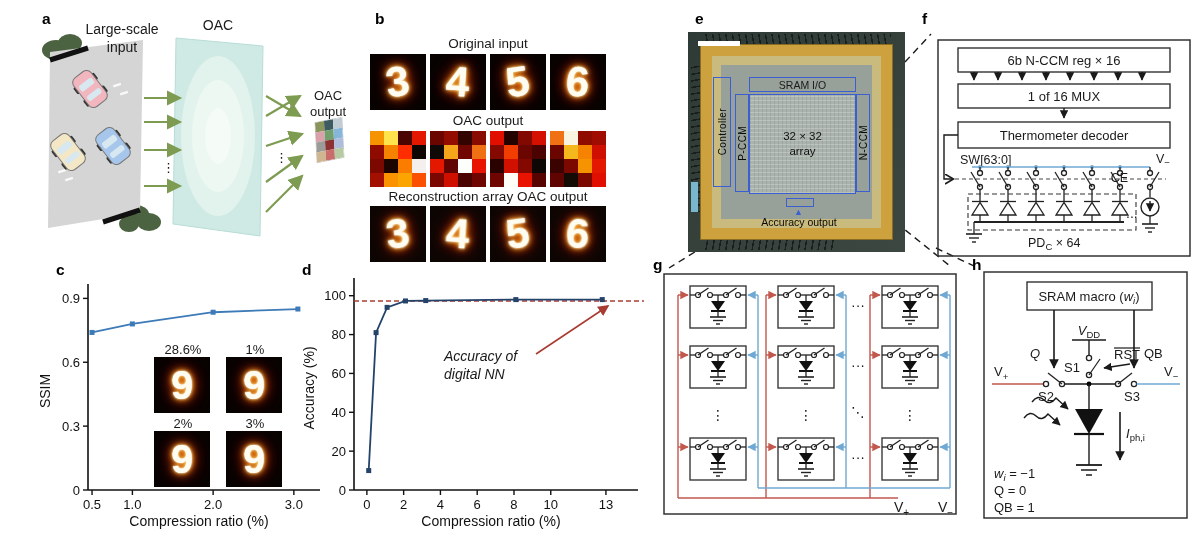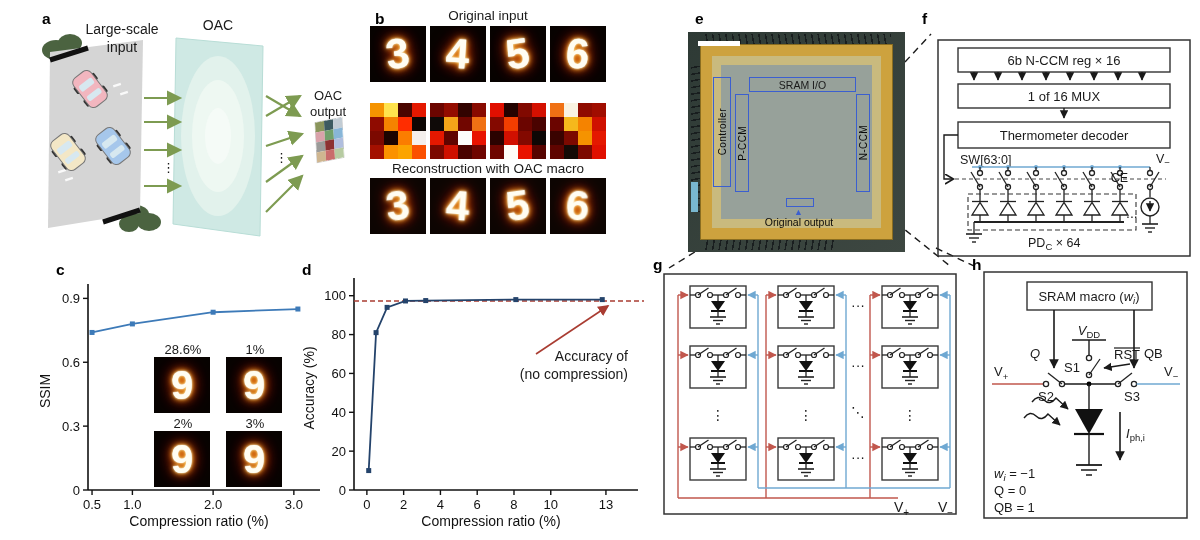--- a/index.html
+++ b/index.html
@@ -27,21 +27,21 @@
   .cbar-bar{position:absolute;left:0;top:3px;width:13px;height:46px;border:1px solid #222;
     background:linear-gradient(to bottom,#ffffff 0%,#ffe95e 14%,#ffb300 32%,#e83800 56%,#7a0a00 80%,#000 100%);}
   .cbar-max{position:absolute;left:18px;top:0;font-size:11.5px;}
   .cbar-min{position:absolute;left:18px;top:38px;font-size:11.5px;}
   .cbar-unit{position:absolute;left:-16px;top:56px;width:86px;font-size:11.5px;}
   
   .c-insets{position:absolute;left:116px;top:80px;display:grid;grid-template-columns:58px 58px;column-gap:14px;row-gap:3px;}
   .inset-label{text-align:center;font-size:13px;height:15px;}
   .digit.small{width:56px;height:56px;font-size:40px;}
   
-  .d-ann{position:absolute;left:146px;top:86px;width:184px;text-align:right;font-size:14px;line-height:1.25;}
+  .d-ann{position:absolute;left:146px;top:86px;width:184px;text-align:left;font-size:14px;line-height:1.25;font-style:italic;}
   .d-ann span{display:block;}
   
   .chip{position:absolute;left:2px;top:18px;width:217px;height:220px;background:linear-gradient(135deg,#2e3a35,#3d4741);}
   .chip-gold{position:absolute;inset:12px;background:#cda23e;border:1px solid #8a6d20;}
   .chip-pale{position:absolute;inset:24px;background:#c9ba7e;}
   .chip-gray{position:absolute;inset:33px;background:#97a19a;}
   .chip-array{position:absolute;left:61px;top:62px;width:107px;height:100px;background:#aab4ad;
     background-image:repeating-linear-gradient(0deg,rgba(255,255,255,.22) 0 1px,transparent 1px 4px),
                      repeating-linear-gradient(90deg,rgba(0,0,0,.08) 0 1px,transparent 1px 4px);
     border:1.5px solid #3b5fd0;box-sizing:border-box;display:flex;flex-direction:column;align-items:center;justify-content:center;}
@@ -198,36 +198,37 @@
         <div style="background: rgb(136, 182, 216);"></div>
         <div style="background: rgb(155, 155, 153);"></div>
         <div style="background: rgb(141, 50, 50);"></div>
         <div style="background: rgb(176, 190, 222);"></div>
         <div style="background: rgb(207, 182, 144);"></div>
         <div style="background: rgb(201, 108, 108);"></div>
         <div style="background: rgb(183, 203, 162);"></div>
       </div>
   </div>
 
-  <div class="panel" style="left:370px;top:0;width:292px;height:246px;z-index:2">
+  <div class="panel" style="left:370px;top:28px;width:292px;height:246px;z-index:2">
     <div class="b-title" style="top:8px">Original input</div>
     <div class="flexrow" style="top:26px">
       <div class="digit">
           <span>3</span>
         </div>
       <div class="digit">
           <span>4</span>
         </div>
       <div class="digit">
           <span>5</span>
         </div>
       <div class="digit">
           <span>6</span>
         </div>
     </div>
+    <div class="b-title" style="top:85px">OAC output</div>
     <div class="flexrow" style="top:103px">
       <div class="oac-grid">
           <div style="background: rgb(245, 147, 0);"></div>
           <div style="background: rgb(255, 227, 77);"></div>
           <div style="background: rgb(74, 5, 0);"></div>
           <div style="background: rgb(228, 24, 0);"></div>
           <div style="background: rgb(143, 11, 0);"></div>
           <div style="background: rgb(245, 131, 0);"></div>
           <div style="background: rgb(255, 45, 0);"></div>
           <div style="background: rgb(13, 6, 3);"></div>
@@ -288,21 +289,21 @@
           <div style="background: rgb(58, 3, 0);"></div>
           <div style="background: rgb(124, 9, 0);"></div>
           <div style="background: rgb(245, 147, 0);"></div>
           <div style="background: rgb(228, 24, 0);"></div>
           <div style="background: rgb(95, 4, 0);"></div>
           <div style="background: rgb(20, 10, 6);"></div>
           <div style="background: rgb(124, 9, 0);"></div>
           <div style="background: rgb(224, 15, 0);"></div>
         </div>
     </div>
-    <div class="b-title" style="top:161px">Reconstruction with OAC macro</div>
+    <div class="b-title" style="top:161px">Reconstruction array OAC output</div>
     <div class="flexrow recon" style="top:178px">
       <div class="digit">
           <span>3</span>
         </div>
       <div class="digit">
           <span>4</span>
         </div>
       <div class="digit">
           <span>5</span>
         </div>
@@ -406,21 +407,21 @@
         <rect x="68.21140939597315" y="206.07142857142858" width="5" height="5" fill="#24436b"></rect>
         <rect x="75.56711409395973" y="68.12857142857143" width="5" height="5" fill="#24436b"></rect>
         <rect x="86.6006711409396" y="42.87142857142857" width="5" height="5" fill="#24436b"></rect>
         <rect x="104.98993288590604" y="36.46000000000001" width="5" height="5" fill="#24436b"></rect>
         <rect x="125.21812080536914" y="36.071428571428555" width="5" height="5" fill="#24436b"></rect>
         <rect x="215.3255033557047" y="35.099999999999994" width="5" height="5" fill="#24436b"></rect>
         <rect x="301.755033557047" y="35.099999999999994" width="5" height="5" fill="#24436b"></rect>
       </svg>
     <div class="d-ann">
       <span>Accuracy of</span>
-      <span>(no compression)</span>
+      <span>digital NN</span>
     </div>
   </div>
 
   <div class="panel" style="left:686px;top:14px;width:225px;height:242px;z-index:2">
     <div class="chip">
       <div class="wires w-top"></div>
       <div class="wires w-bot"></div>
       <div class="wires w-left"></div>
       <div class="bluepad"></div>
       <div class="chip-gold"></div>
@@ -429,26 +430,30 @@
       <div class="scalebar"></div>
       <div class="bluebox" style="left:25px;top:45px;width:18px;height:110px">
         <span class="vlabel">Controller</span>
       </div>
       <div class="bluebox" style="left:47px;top:62px;width:14px;height:98px">
         <span class="vlabel">P-CCM</span>
       </div>
       <div class="bluebox" style="left:61px;top:45px;width:107px;height:15px;font-size:10.5px">
         <span>SRAM I/O</span>
       </div>
+      <div class="chip-array">
+        <div>32 × 32</div>
+        <div>array</div>
+      </div>
       <div class="bluebox" style="left:168px;top:62px;width:14px;height:98px">
         <span class="vlabel">N-CCM</span>
       </div>
       <div class="bluebox" style="left:98px;top:166px;width:28px;height:9px"></div>
       <div style="position:absolute;left:106px;top:175px;color:#3b5fd0;font-size:9px">▲</div>
-      <div style="position:absolute;left:36px;top:184px;width:150px;text-align:center;font-size:10.5px;color:#0a0a0a">Original output</div>
+      <div style="position:absolute;left:36px;top:184px;width:150px;text-align:center;font-size:10.5px;color:#0a0a0a">Accuracy output</div>
     </div>
   </div>
 
   <div class="panel" style="left:928px;top:24px;width:268px;height:238px;z-index:2">
     <svg width="268" height="238" viewBox="0 0 268 238">
       <rect x="10" y="16" width="252" height="216" fill="none" stroke="#333" stroke-width="1.5"></rect>
       <rect x="30" y="24" width="212" height="24" fill="#fff" stroke="#333" stroke-width="1.4"></rect>
       <text x="136" y="41" text-anchor="middle" class="t13">6b N-CCM reg × 16</text>
       <g stroke="#1a1a1a" stroke-width="1.4">
         <line x1="46" y1="48" x2="46" y2="56" marker-end="url(#mk)"></line>

